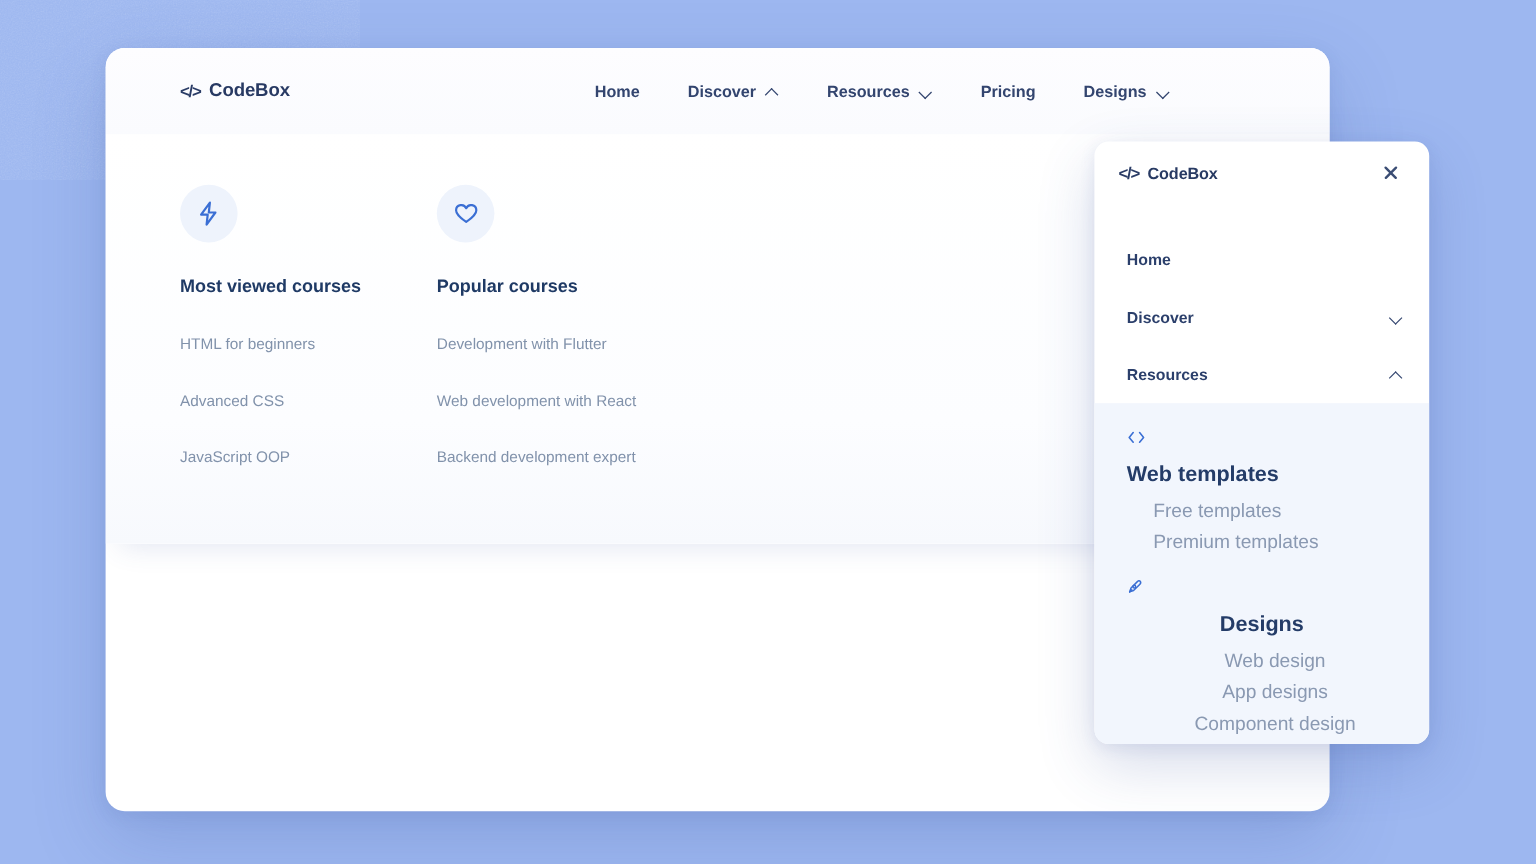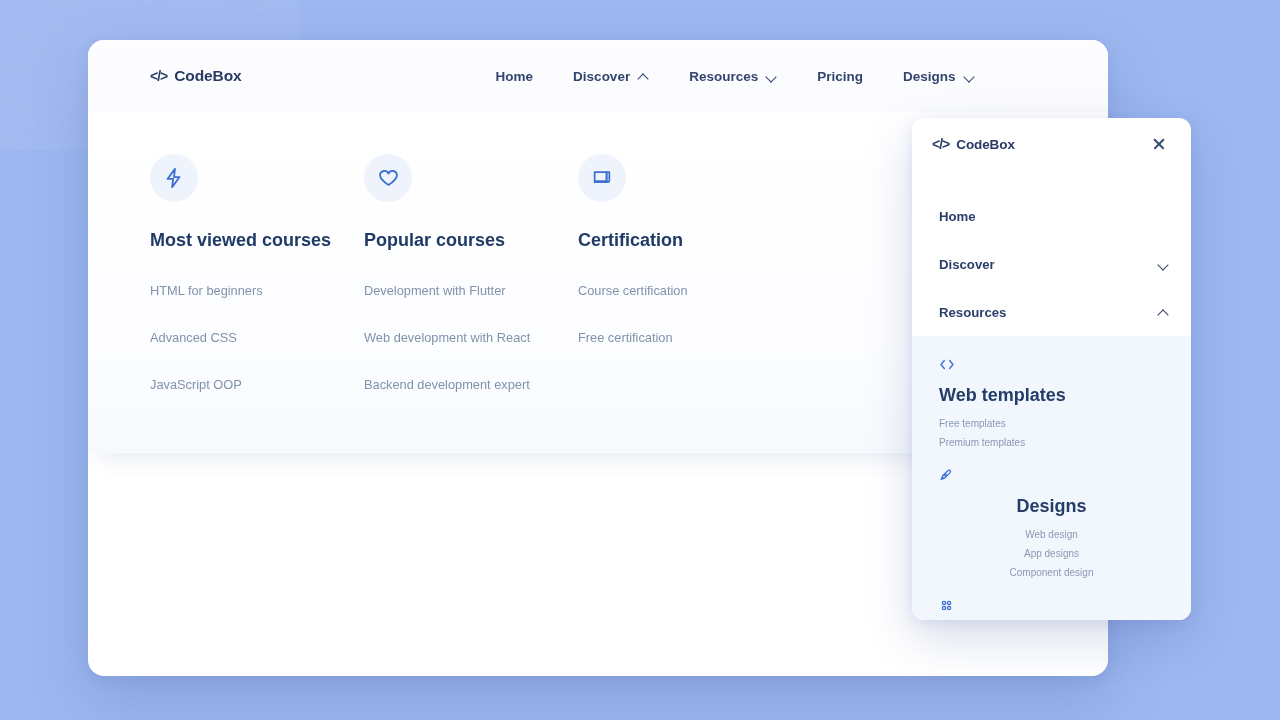--- a/index.html
+++ b/index.html
@@ -124,21 +124,21 @@
     width: 48px; height: 48px;
     border-radius: 50%;
     background: #eef3fc;
     display: flex;
     align-items: center;
     justify-content: center;
     margin-bottom: 28px;
   }
   .mcol-title {
     color: #1f3a65;
-    font-size: 18px;
+    font-size: 15px;
     font-weight: bold;
     margin-bottom: 19px;
     white-space: nowrap;
   }
   .mcol-link {
     display: block;
     color: #8192ab;
     font-size: 12.8px;
     margin-bottom: 15px;
     cursor: pointer;
@@ -212,23 +212,24 @@
   }
   .rgroup-title {
     color: #243c68;
     font-size: 18px;
     font-weight: bold;
     margin-bottom: 12px;
   }
   .rgroup-link {
     display: block;
     color: #8a99b2;
-    font-size: 10px;
+    font-size: 16px;
     margin-bottom: 8px;
     cursor: pointer;
+    margin-left: 22px;
   }
   .rgroup + .rgroup { margin-top: 17px; text-align: center; }
 </style>
 </head>
 <body>
 
 <div id="stage">
 
   <svg id="noise">
     <filter id="nz">
@@ -289,32 +290,20 @@
               <path d="M20.8 8.6c0 4.4-8.8 10.1-8.8 10.1S3.2 13 3.2 8.6a4.6 4.6 0 0 1 8.8-1.8 4.6 4.6 0 0 1 8.8 1.8z"></path>
             </svg>
           </div>
           <div class="mcol-title">Popular courses</div>
           <a class="mcol-link">Development with Flutter</a>
           <a class="mcol-link">Web development with React</a>
           <a class="mcol-link">Backend development expert</a>
         </div>
 
 
-        <div class="mcol">
-          <div class="mcol-icon">
-            <svg width="22" height="22" viewBox="0 0 24 24" fill="none" stroke="#3b6fd4" stroke-width="1.9" stroke-linejoin="round" stroke-linecap="round">
-              <path d="M4 5.5h13v11H4z"></path>
-              <path d="M4 14.5h13v2H4z" fill="#3b6fd4" stroke="none"></path>
-              <path d="M17 5.5h3v9.5a1.5 1.5 0 0 1-3 0z"></path>
-            </svg>
-          </div>
-          <div class="mcol-title">Certification</div>
-          <a class="mcol-link">Course certification</a>
-          <a class="mcol-link">Free certification</a>
-        </div>
 
       </div>
     </div>
   </div>
 
   <div id="side-menu">
 
     <div id="side-head">
       <div class="brand">
         <span class="code-glyph">&lt;/&gt;</span>

